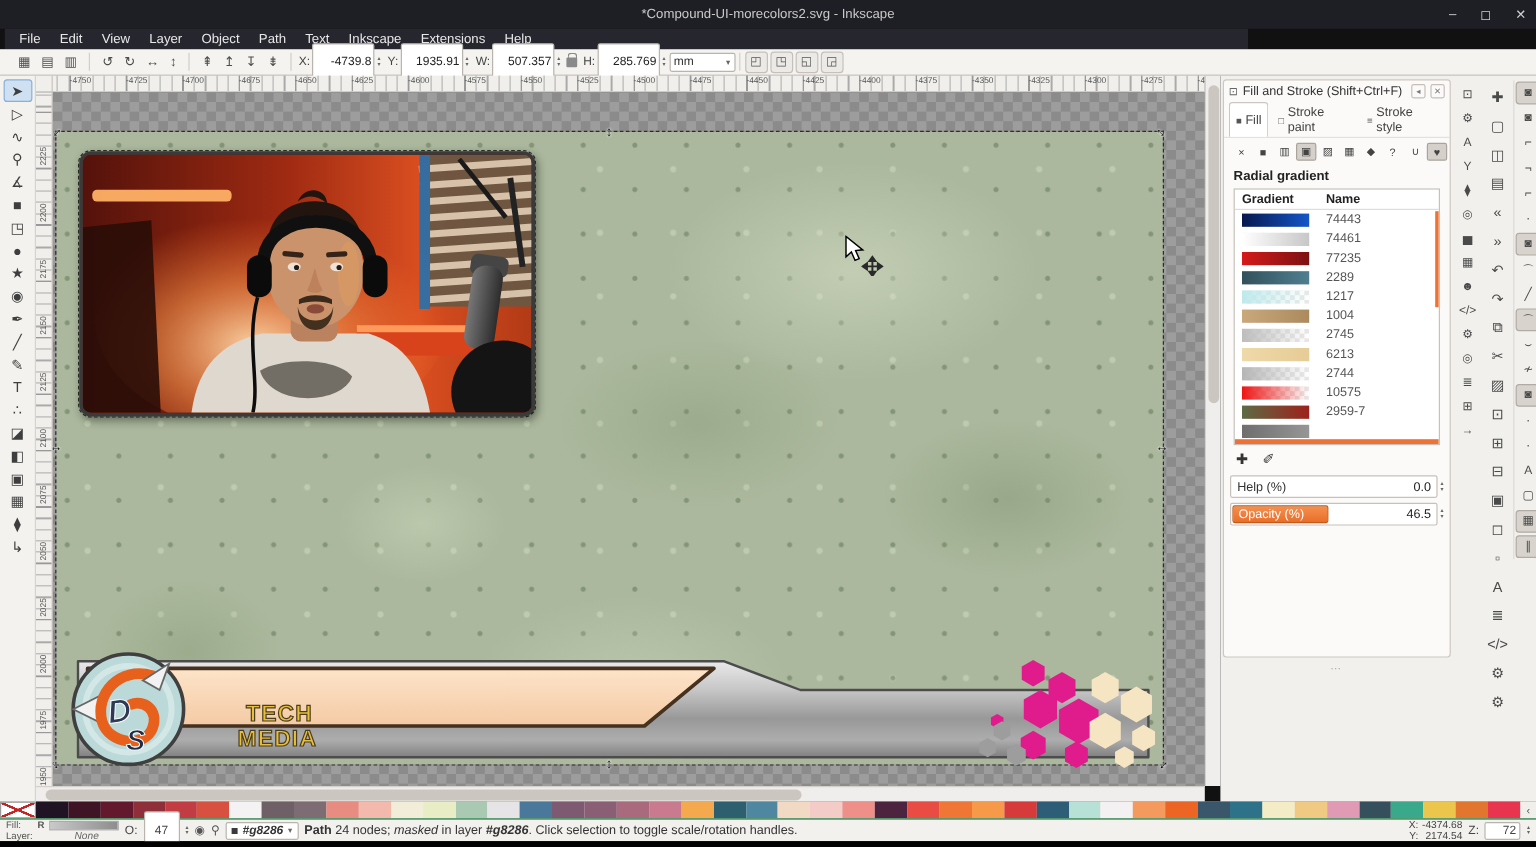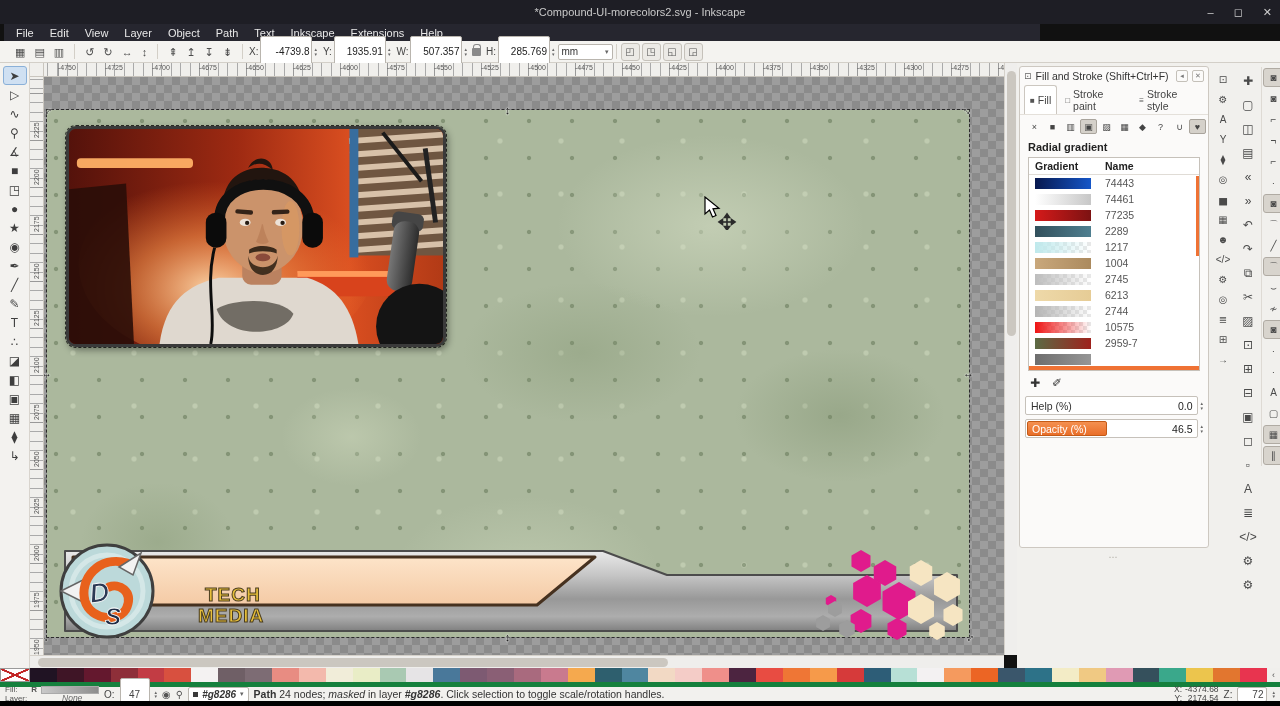--- a/index.html
+++ b/index.html
@@ -156,21 +156,21 @@
   .palette { position:absolute; left:0; top:668px; width:1280px; height:14px; display:flex; background:#e8e6e2; }
   .sw-none { width:30px; flex:0 0 30px; border:1px solid #9a9a9a; background:
       linear-gradient(to top right,transparent 45%,#c22525 46%,#c22525 54%,transparent 55%),
       linear-gradient(to bottom right,transparent 45%,#c22525 46%,#c22525 54%,transparent 55%),#fff; }
   .sw { flex:1; }
   .pal-arrow { width:13px; flex:0 0 13px; background:#f0efec; color:#555; font-size:9px;
     display:flex; align-items:center; justify-content:center; }
 
   
   .statusbar { position:absolute; left:0; top:682px; width:1280px; height:19px; background:#f2f1ee;
-    border-top:5px solid #15803d; display:flex; align-items:center; gap:5px; padding:0 5px; font-size:10px; color:#444; }
+    border-top:1px solid #15803d; display:flex; align-items:center; gap:5px; padding:0 5px; font-size:10px; color:#444; }
   .fs-grid { display:grid; grid-template-columns:auto auto 58px; column-gap:4px; row-gap:0;
     font-size:8px; line-height:9px; color:#555; align-items:center; }
   .fs-swatch { height:8px; background:linear-gradient(90deg,#c9c9c9,#8d8d8d); border:1px solid #aaa; }
   .fs-none { font-style:italic; color:#666; font-size:8.5px;margin-left:21px; }
   .obox { width:30px; height:32px; background:#fff; border:1px solid #b9b5ae; border-radius:2px;
     display:flex; align-items:center; justify-content:center; font-size:10px; }
   .sb-ico { font-size:10px; color:#555; }
   .layerbox { height:15px; border:1px solid #b9b5ae; background:#fff; border-radius:2px; display:flex;
     align-items:center; gap:4px; padding:0 4px; font-size:10px; }
   .layerdot { width:5px; height:5px; background:#3a3a3a; }

